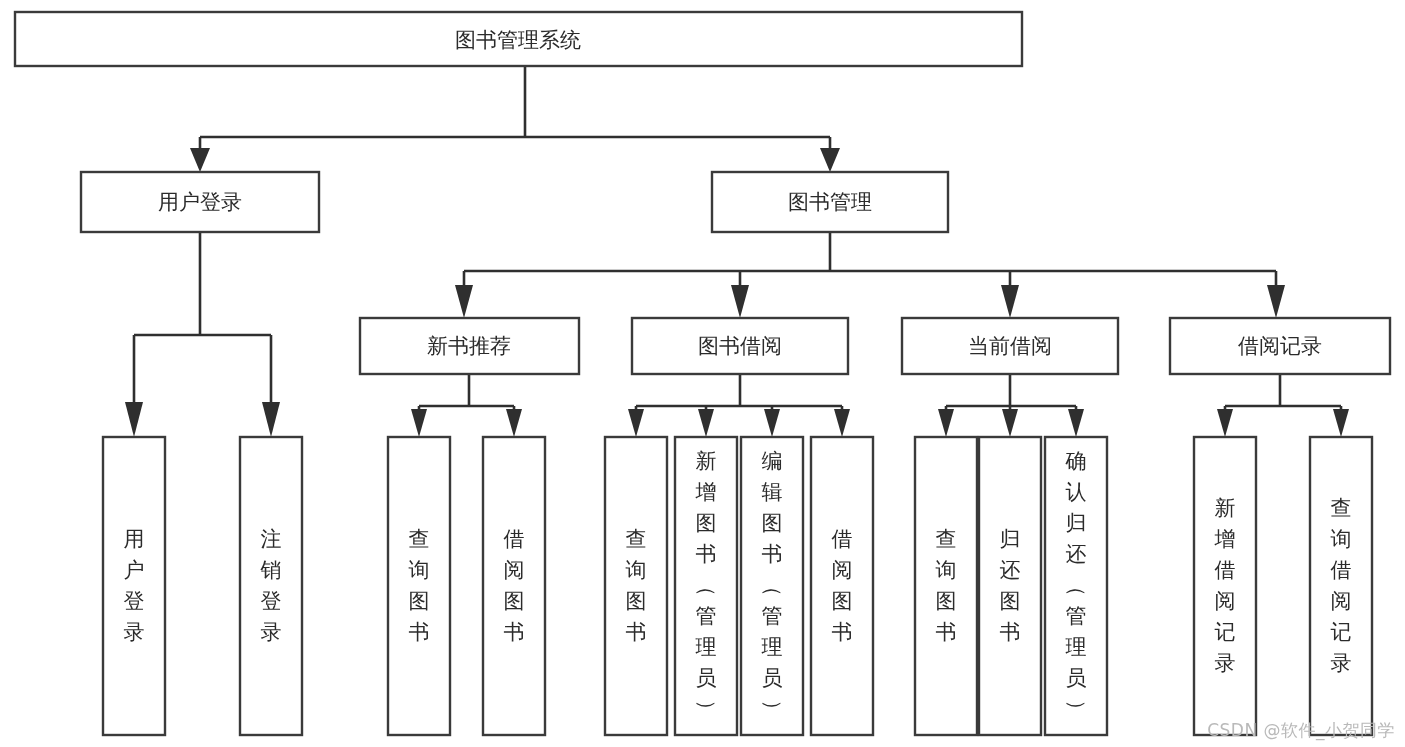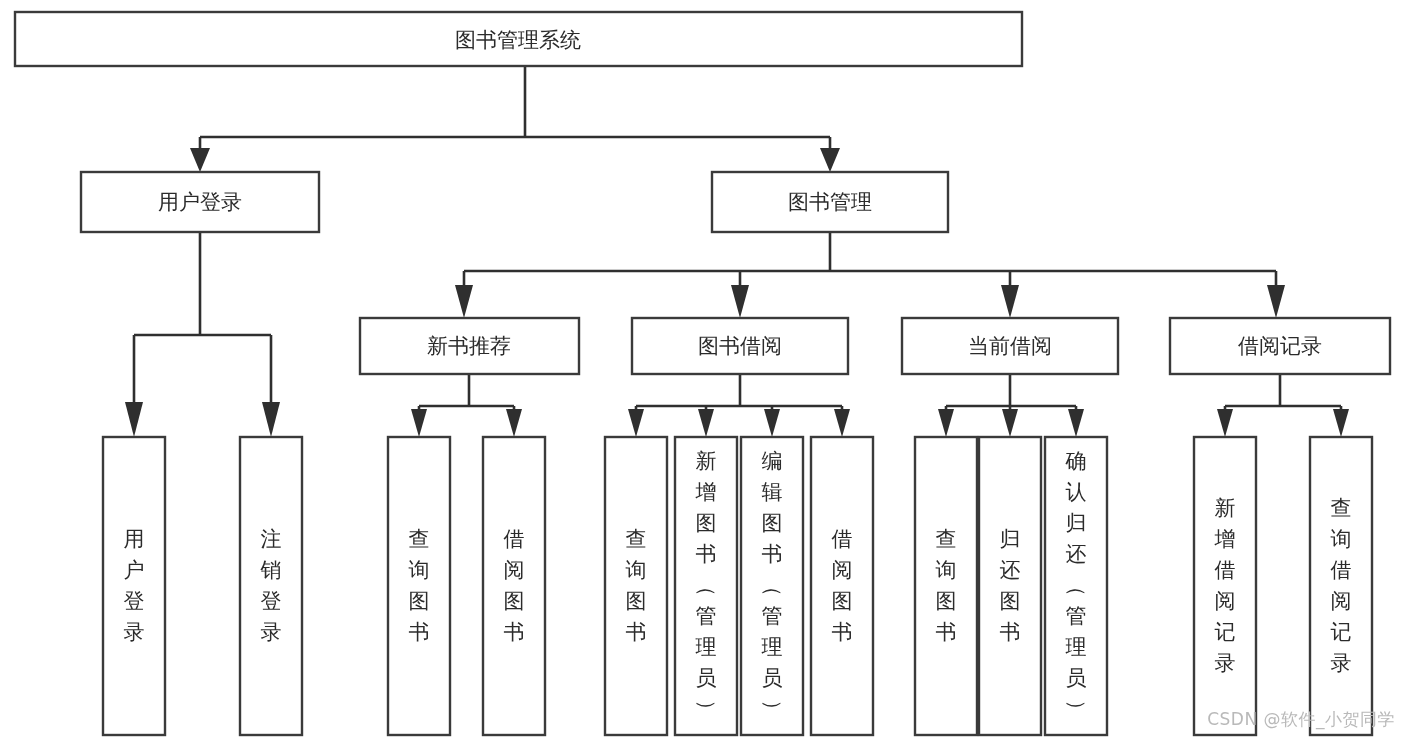--- a/index.html
+++ b/index.html
@@ -53,21 +53,21 @@
     dominant-baseline: middle;
   }
   .node-label-v {
     font-family: "DejaVu Sans", "Liberation Sans", sans-serif;
     font-size: 21px;
     fill: #2b2b2b;
   }
   .watermark {
     position: absolute;
     right: 10px;
-    bottom: 16px;
+    bottom: 5px;
     font-family: "DejaVu Sans", "Liberation Sans", sans-serif;
     font-size: 17px;
     color: #b9b9b9;
     letter-spacing: 0.5px;
     white-space: nowrap;
     pointer-events: none;
   }
 </style>
 </head>
 <body>

